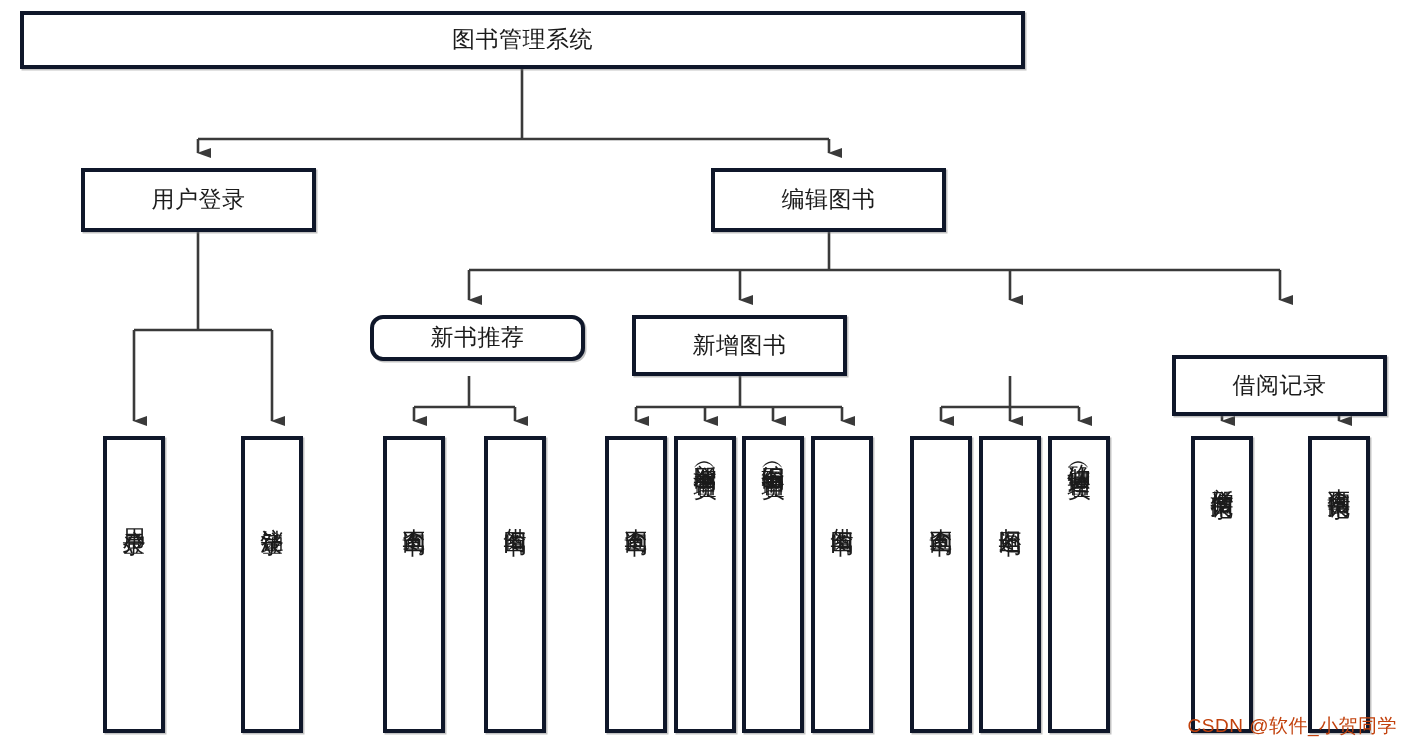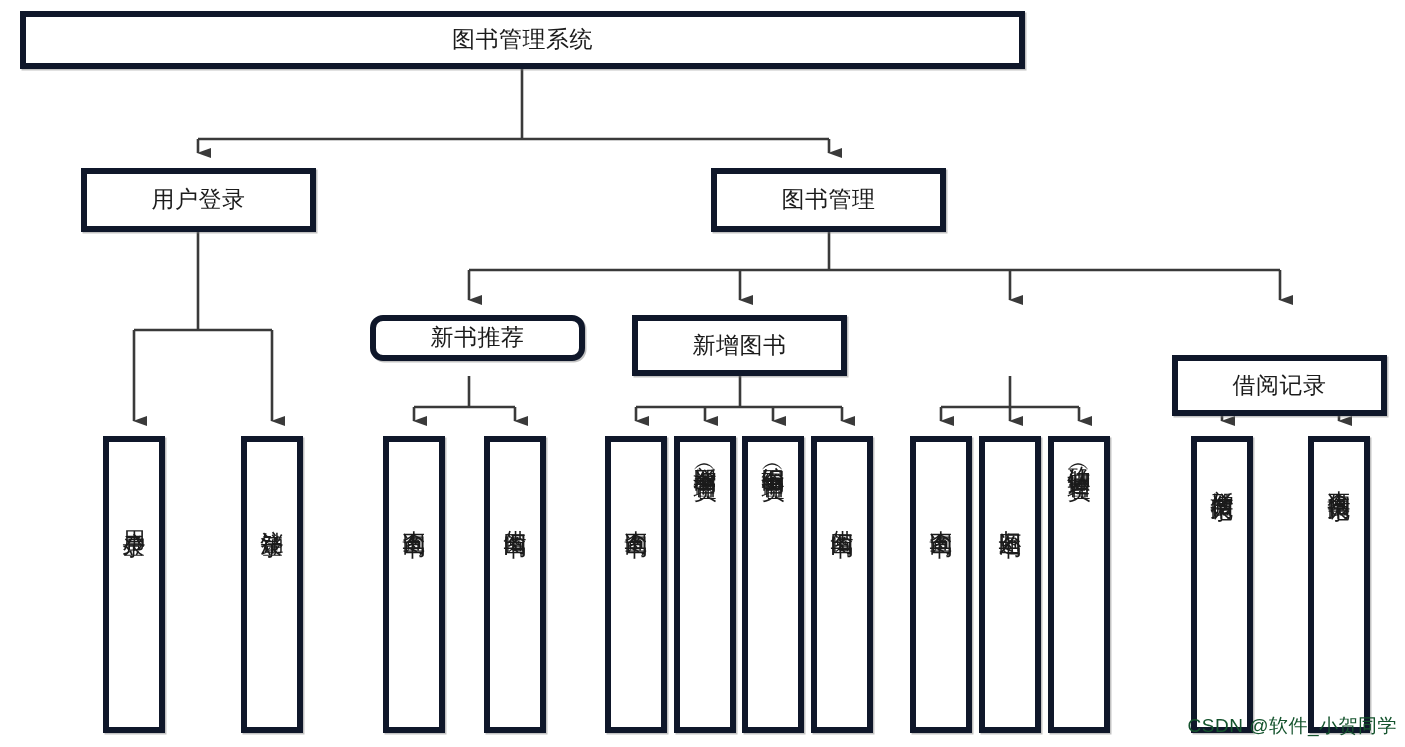--- a/index.html
+++ b/index.html
@@ -24,21 +24,21 @@
     left: 0;
     top: 0;
     width: 1405px;
     height: 747px;
     pointer-events: none;
   }
   .node {
     position: absolute;
     box-sizing: border-box;
     background: #ffffff;
-    border: 6px solid #0f172a;
+    border: 4px solid #0f172a;
     display: flex;
     align-items: center;
     justify-content: center;
     box-shadow: 1.5px 1.5px 0 rgba(120,120,120,0.45);
   }
   .node .label {
     color: #1b1b1b;
     text-align: center;
     line-height: 1.18;
     white-space: nowrap;
@@ -57,21 +57,21 @@
     text-orientation: upright;
     font-size: 23px;
     letter-spacing: 2px;
     line-height: 1;
   }
   .watermark {
     position: absolute;
     right: 8px;
     bottom: 8px;
     font-size: 19px;
-    color: #14532d;
+    color: #c2410c;
     letter-spacing: 0.5px;
     white-space: nowrap;
   }
 </style>
 </head>
 <body>
 
 <div id="diagram-root">
 
   <svg class="wires" viewBox="0 0 1405 747" xmlns="http://www.w3.org/2000/svg">
@@ -129,21 +129,21 @@
 
   <div class="node horizontal" style="left:20px; top:11px; width:1005px; height:58px;">
     <span class="label">图书管理系统</span>
   </div>
 
   <div class="node horizontal" style="left:81px; top:168px; width:235px; height:64px;">
     <span class="label">用户登录</span>
   </div>
 
   <div class="node horizontal" style="left:711px; top:168px; width:235px; height:64px;">
-    <span class="label">图书管理</span>
+    <span class="label">编辑图书</span>
   </div>
 
   <div class="node horizontal" style="left:370px; top:315px; width:215px; height:46px;border-radius:13px;">
     <span class="label">新书推荐</span>
   </div>
 
   <div class="node horizontal" style="left:632px; top:315px; width:215px; height:61px;">
     <span class="label">新增图书</span>
   </div>
 

